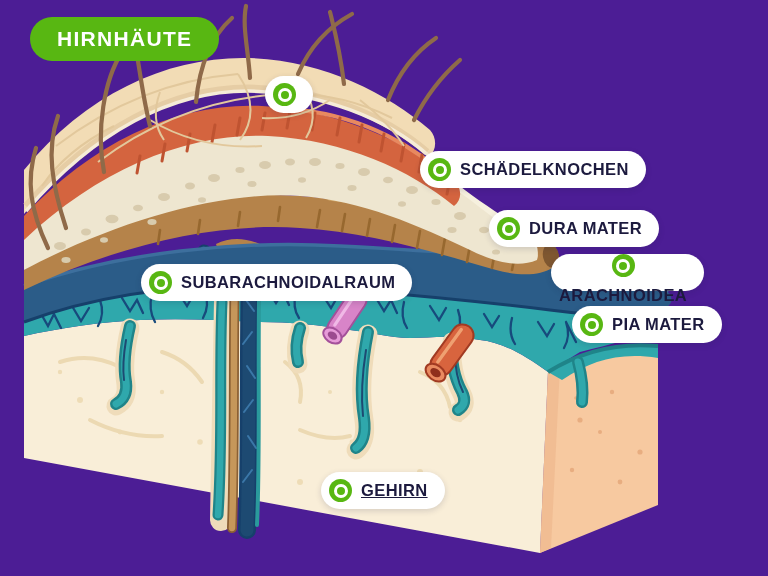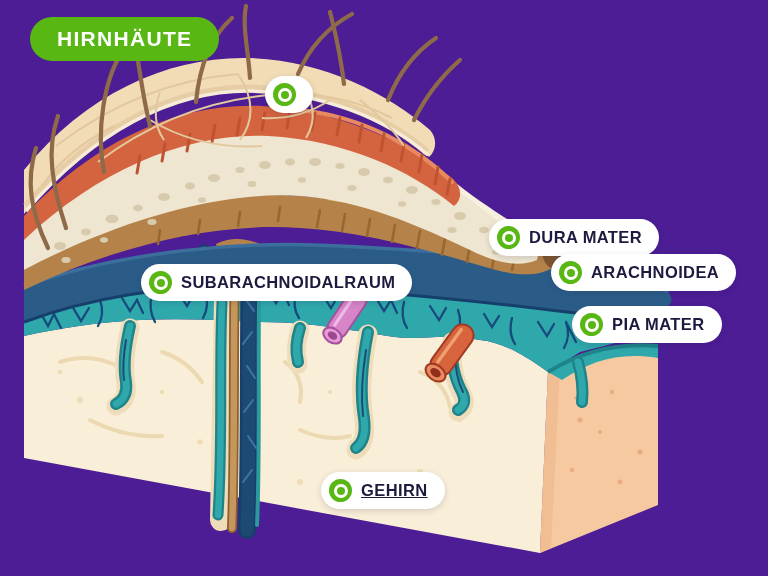--- a/index.html
+++ b/index.html
@@ -28,22 +28,22 @@
   .dot{
     width:23px;height:23px;border-radius:50%;
     background:#58b712;flex:0 0 auto;
     display:flex;align-items:center;justify-content:center;
   }
   .dot::after{
     content:"";width:8px;height:8px;border:3.5px solid #fff;border-radius:50%;
   }
   .l-kopfhaut{left:265px;top:76px;}
   .l-schaedel{left:420px;top:151px;}
-  .l-dura{left:489px;top:219px;}
-  .l-arachnoidea{left:551px;top:254px;}
+  .l-dura{left:489px;top:210px;}
+  .l-arachnoidea{left:551px;top:254px;flex-direction:column;}
   .l-pia{left:572px;top:306px;}
   .l-subarach{left:141px;top:264px;}
   .l-gehirn{left:321px;top:472px;text-decoration:underline;}
 </style>
 </head>
 <body>
 
 <div class="stage">
 
   <svg width="768" height="576" viewBox="0 0 768 576">
@@ -319,20 +319,24 @@
       <path d="M414,120 C428,92 444,74 460,60"></path>
     </g>
   </svg>
 
   <div class="badge">HIRNHÄUTE</div>
 
   <div class="label l-kopfhaut">
     <span class="dot"></span>
   </div>
 
+  <div class="label l-schaedel">
+    <span class="dot"></span>
+    <span>SCHÄDELKNOCHEN</span>
+  </div>
 
   <div class="label l-dura">
     <span class="dot"></span>
     <span>DURA MATER</span>
   </div>
 
   <div class="label l-arachnoidea">
     <span class="dot"></span>
     <span>ARACHNOIDEA</span>
   </div>

